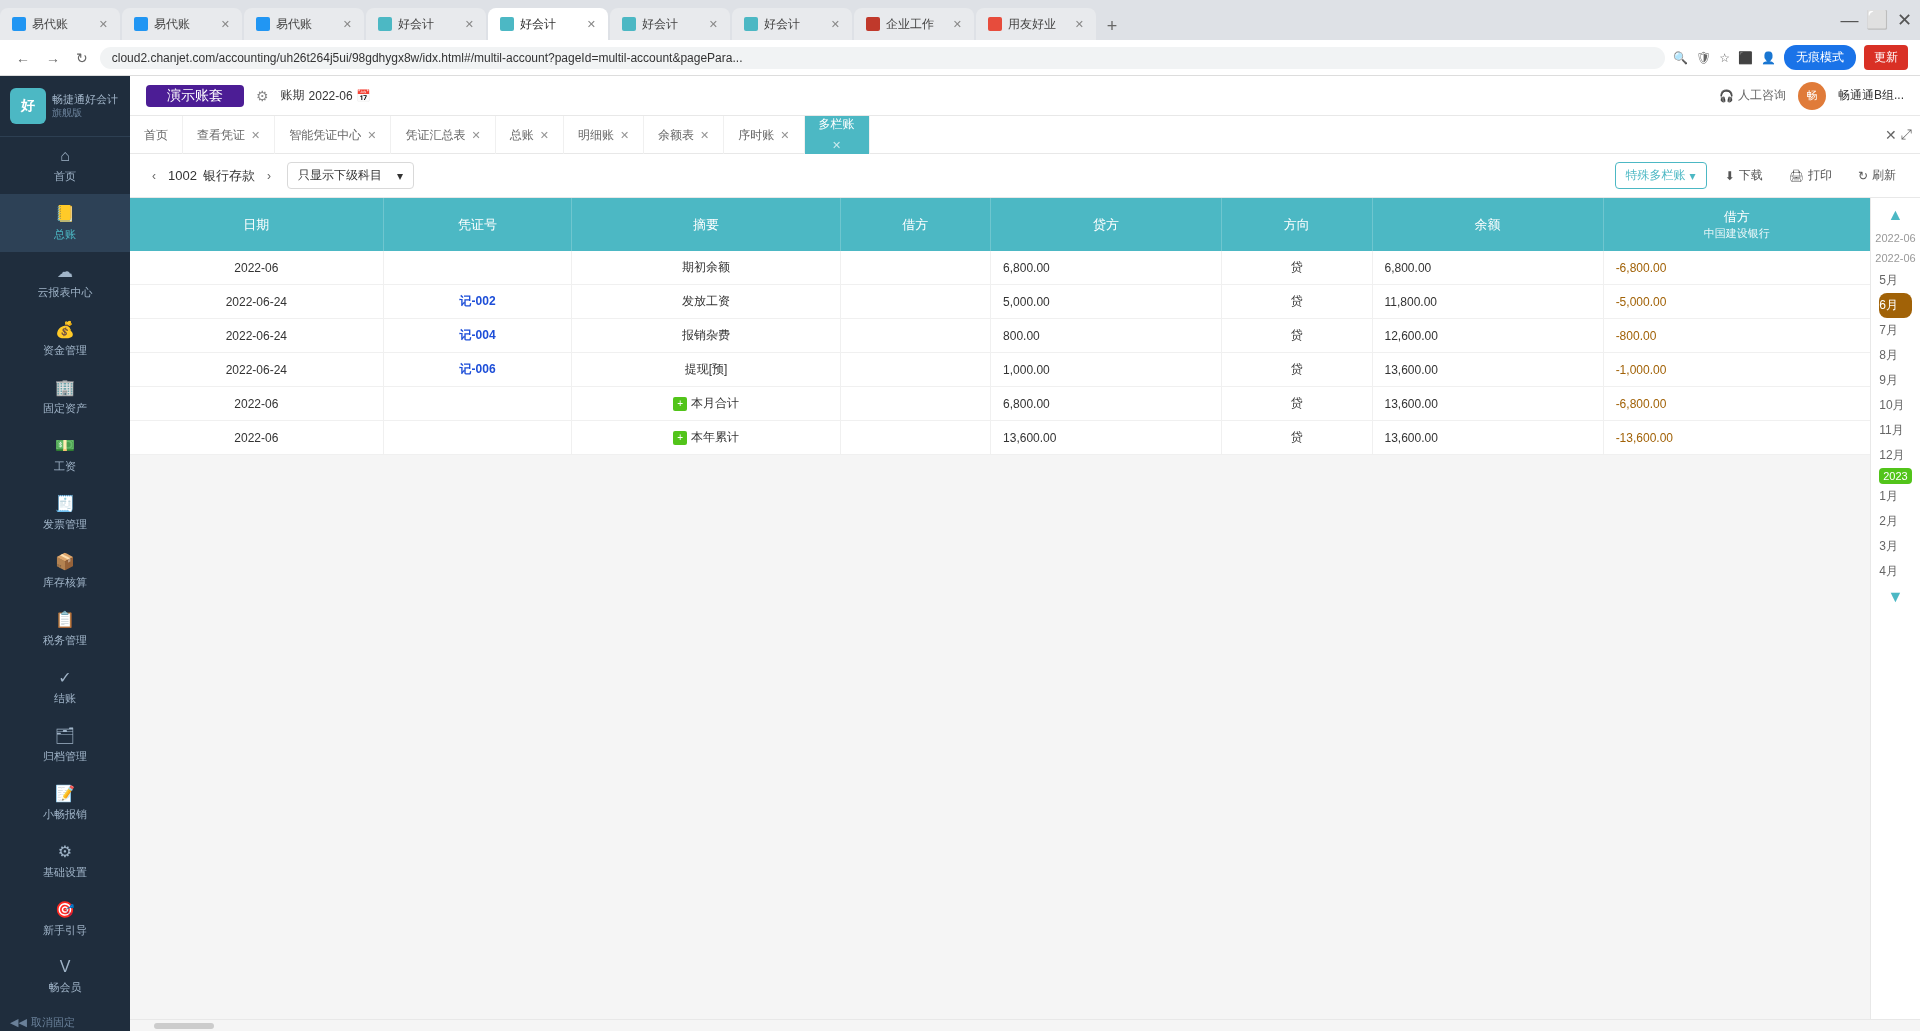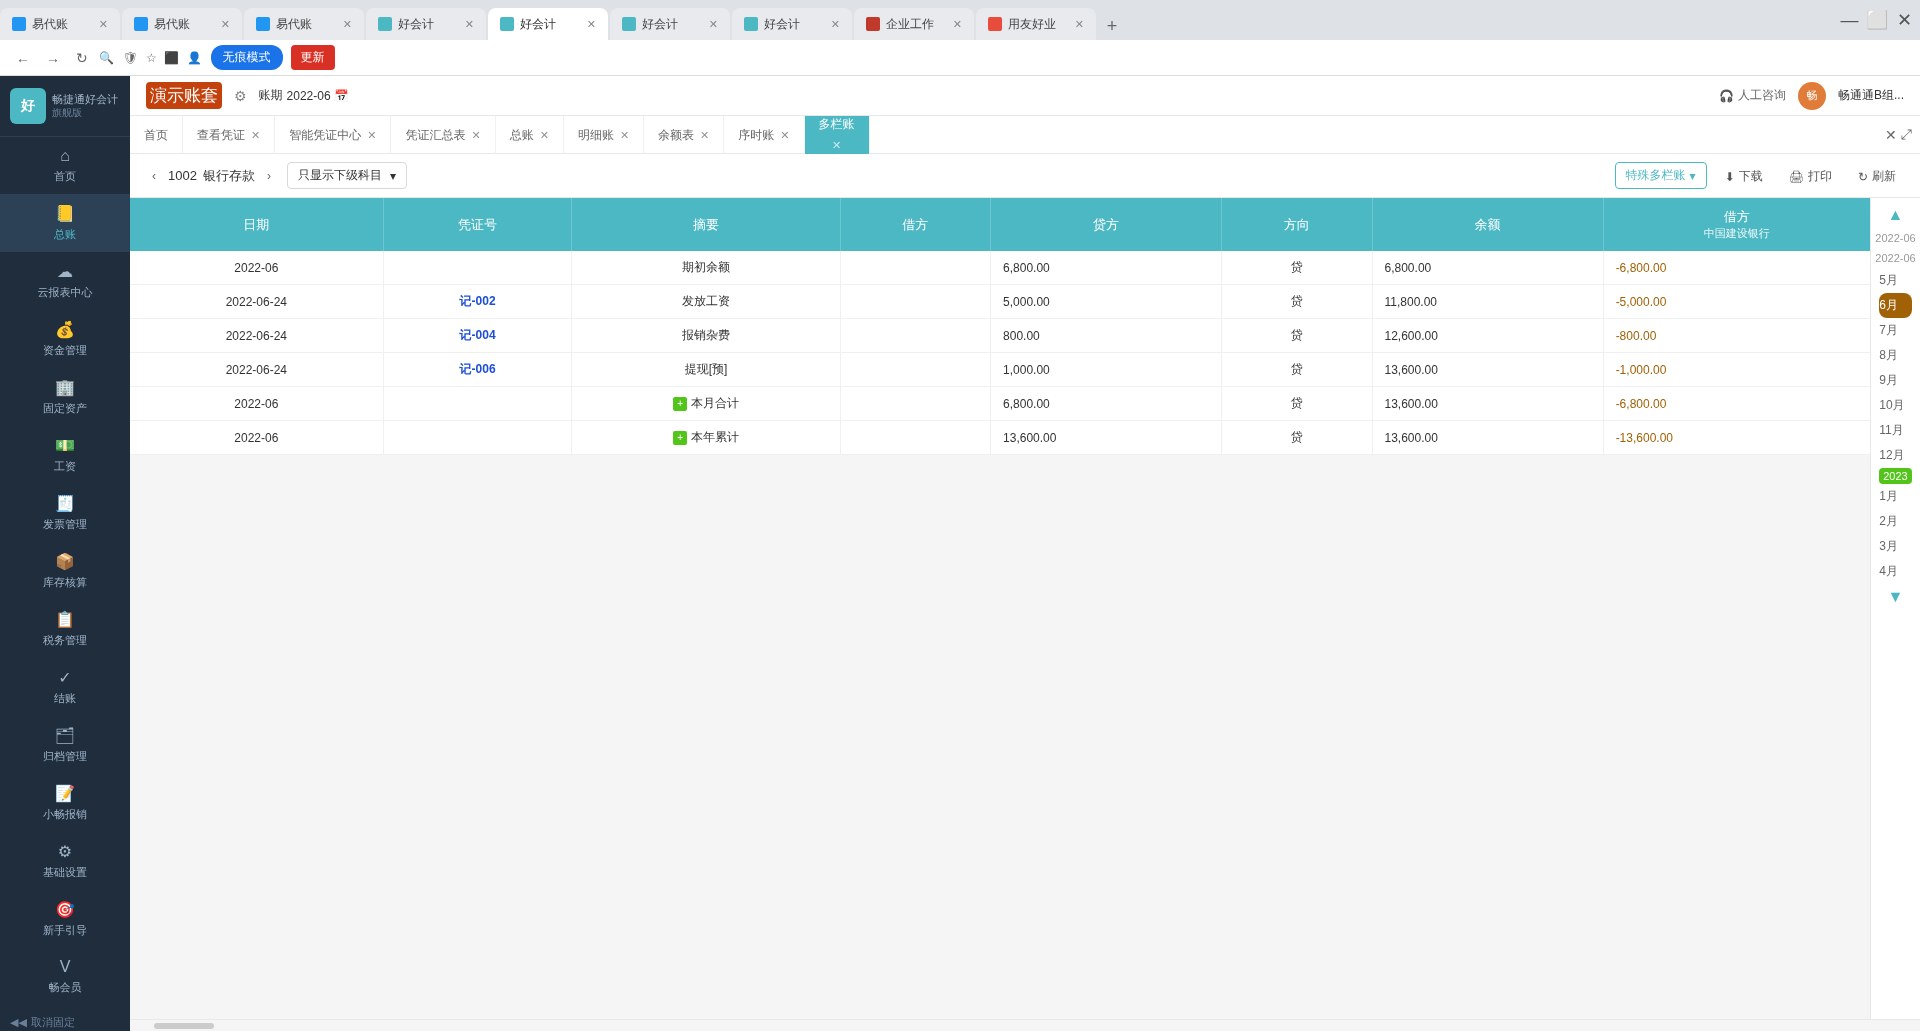--- a/index.html
+++ b/index.html
@@ -34,42 +34,42 @@
     .nav-item.active { background: #2d4156; color: #4cb8c4; }
     .nav-icon { font-size: 16px; }
     .nav-label { font-size: 11px; }
     .sidebar-footer { margin-top: auto; padding: 10px; color: #6a8099; font-size: 11px; display: flex; align-items: center; gap: 4px; cursor: pointer; }
 
     
     .main { flex: 1; display: flex; flex-direction: column; background: #f5f5f5; overflow: hidden; }
 
     
     .app-header { background: #fff; padding: 0 16px; height: 40px; display: flex; align-items: center; gap: 12px; border-bottom: 1px solid #e8e8e8; flex-shrink: 0; }
-    .demo-badge { background: #c2410c; color: #fff; border-radius: 4px; padding: 2px 4px; font-size: 17px; cursor: pointer; }
+    .demo-badge { background: #4c1d95; color: #fff; border-radius: 4px; padding: 2px 21px; font-size: 14px; cursor: pointer; }
     .header-icon { color: #888; font-size: 14px; cursor: pointer; }
     .period-label { font-size: 12px; color: #333; display: flex; align-items: center; gap: 4px; }
     .header-right { margin-left: auto; display: flex; align-items: center; gap: 12px; }
     .service-btn { display: flex; align-items: center; gap: 4px; font-size: 12px; color: #666; cursor: pointer; }
     .user-avatar { width: 28px; height: 28px; border-radius: 50%; background: #e07b39; display: flex; align-items: center; justify-content: center; font-size: 11px; color: #fff; }
     .user-name { font-size: 12px; color: #333; }
 
     
     .tab-nav { background: #fff; display: flex; align-items: center; border-bottom: 1px solid #e8e8e8; flex-shrink: 0; height: 38px; }
     .page-tab { padding: 0 14px; height: 38px; display: flex; align-items: center; gap: 6px; font-size: 12px; color: #666; cursor: pointer; border-right: 1px solid #f0f0f0; white-space: nowrap; }
     .page-tab.active { color: #fff; background: #4cb8c4; flex-direction: column; }
     .page-tab-close { font-size: 11px; color: inherit; opacity: 0.7; cursor: pointer; }
     .tab-nav-controls { margin-left: auto; display: flex; align-items: center; padding-right: 8px; gap: 4px; color: #666; }
 
     
     .toolbar { background: #fff; padding: 8px 16px; display: flex; align-items: center; gap: 10px; border-bottom: 1px solid #e8e8e8; flex-shrink: 0; }
     .subject-nav { display: flex; align-items: center; gap: 6px; }
     .nav-arrow { color: #666; cursor: pointer; padding: 2px 6px; }
     .subject-tag { font-size: 13px; color: #333; font-weight: 500; }
-    .filter-dropdown { display: flex; align-items: center; gap: 8px; border: 1px solid #d9d9d9; border-radius: 4px; padding: 4px 10px; font-size: 12px; color: #333; cursor: pointer; background: #fff; }
-    .toolbar-right { margin-left: auto; display: flex; align-items: flex-end; gap: 10px; }
+    .filter-dropdown { display: flex; align-items: center; gap: 15px; border: 1px solid #d9d9d9; border-radius: 4px; padding: 4px 10px; font-size: 12px; color: #333; cursor: pointer; background: #fff; }
+    .toolbar-right { margin-left: auto; display: flex; align-items: center; gap: 10px; }
     .multi-col-btn { border: 1px solid #4cb8c4; color: #4cb8c4; background: #fff; border-radius: 4px; padding: 4px 10px; font-size: 12px; cursor: pointer; display: flex; align-items: center; gap: 4px; }
     .action-btn { display: flex; align-items: center; gap: 4px; font-size: 12px; color: #555; cursor: pointer; padding: 4px 8px; }
 
     
     .table-container { flex: 1; overflow: auto; padding: 0; background: #f5f5f5; }
     .ledger-table { width: 100%; border-collapse: collapse; background: #fff; padding-left: 8px; }
     .ledger-table thead tr { background: #4cb8c4; color: #fff; }
     .ledger-table thead th { padding: 10px 12px; text-align: center; font-weight: normal; font-size: 13px; border-right: 1px solid rgba(255,255,255,0.2); white-space: nowrap; }
     .ledger-table thead th:last-child { border-right: none; }
     .ledger-table tbody tr { border-bottom: 1px solid #f0f0f0; }
@@ -154,20 +154,21 @@
     <span style="font-size:18px;color:#555;cursor:pointer;">—</span>
     <span style="font-size:18px;color:#555;cursor:pointer;">⬜</span>
     <span style="font-size:18px;color:#555;cursor:pointer;">✕</span>
   </div>
 </div>
 
 <div class="address-bar">
   <span class="nav-btn">←</span>
   <span class="nav-btn">→</span>
   <span class="nav-btn">↻</span>
+  <input class="url-input" readonly="" value="cloud2.chanjet.com/accounting/uh26t264j5ui/98gdhygx8w/idx.html#/multil-account?pageId=multil-account&amp;pagePara..." style="">
   <div class="addr-icons">
     <span>🔍</span>
     <span>🛡</span>
     <span>☆</span>
     <span>⬛</span>
     <span>👤</span>
   </div>
   <button class="no-trace-btn">无痕模式</button>
   <button class="update-btn">更新</button>
 </div>

